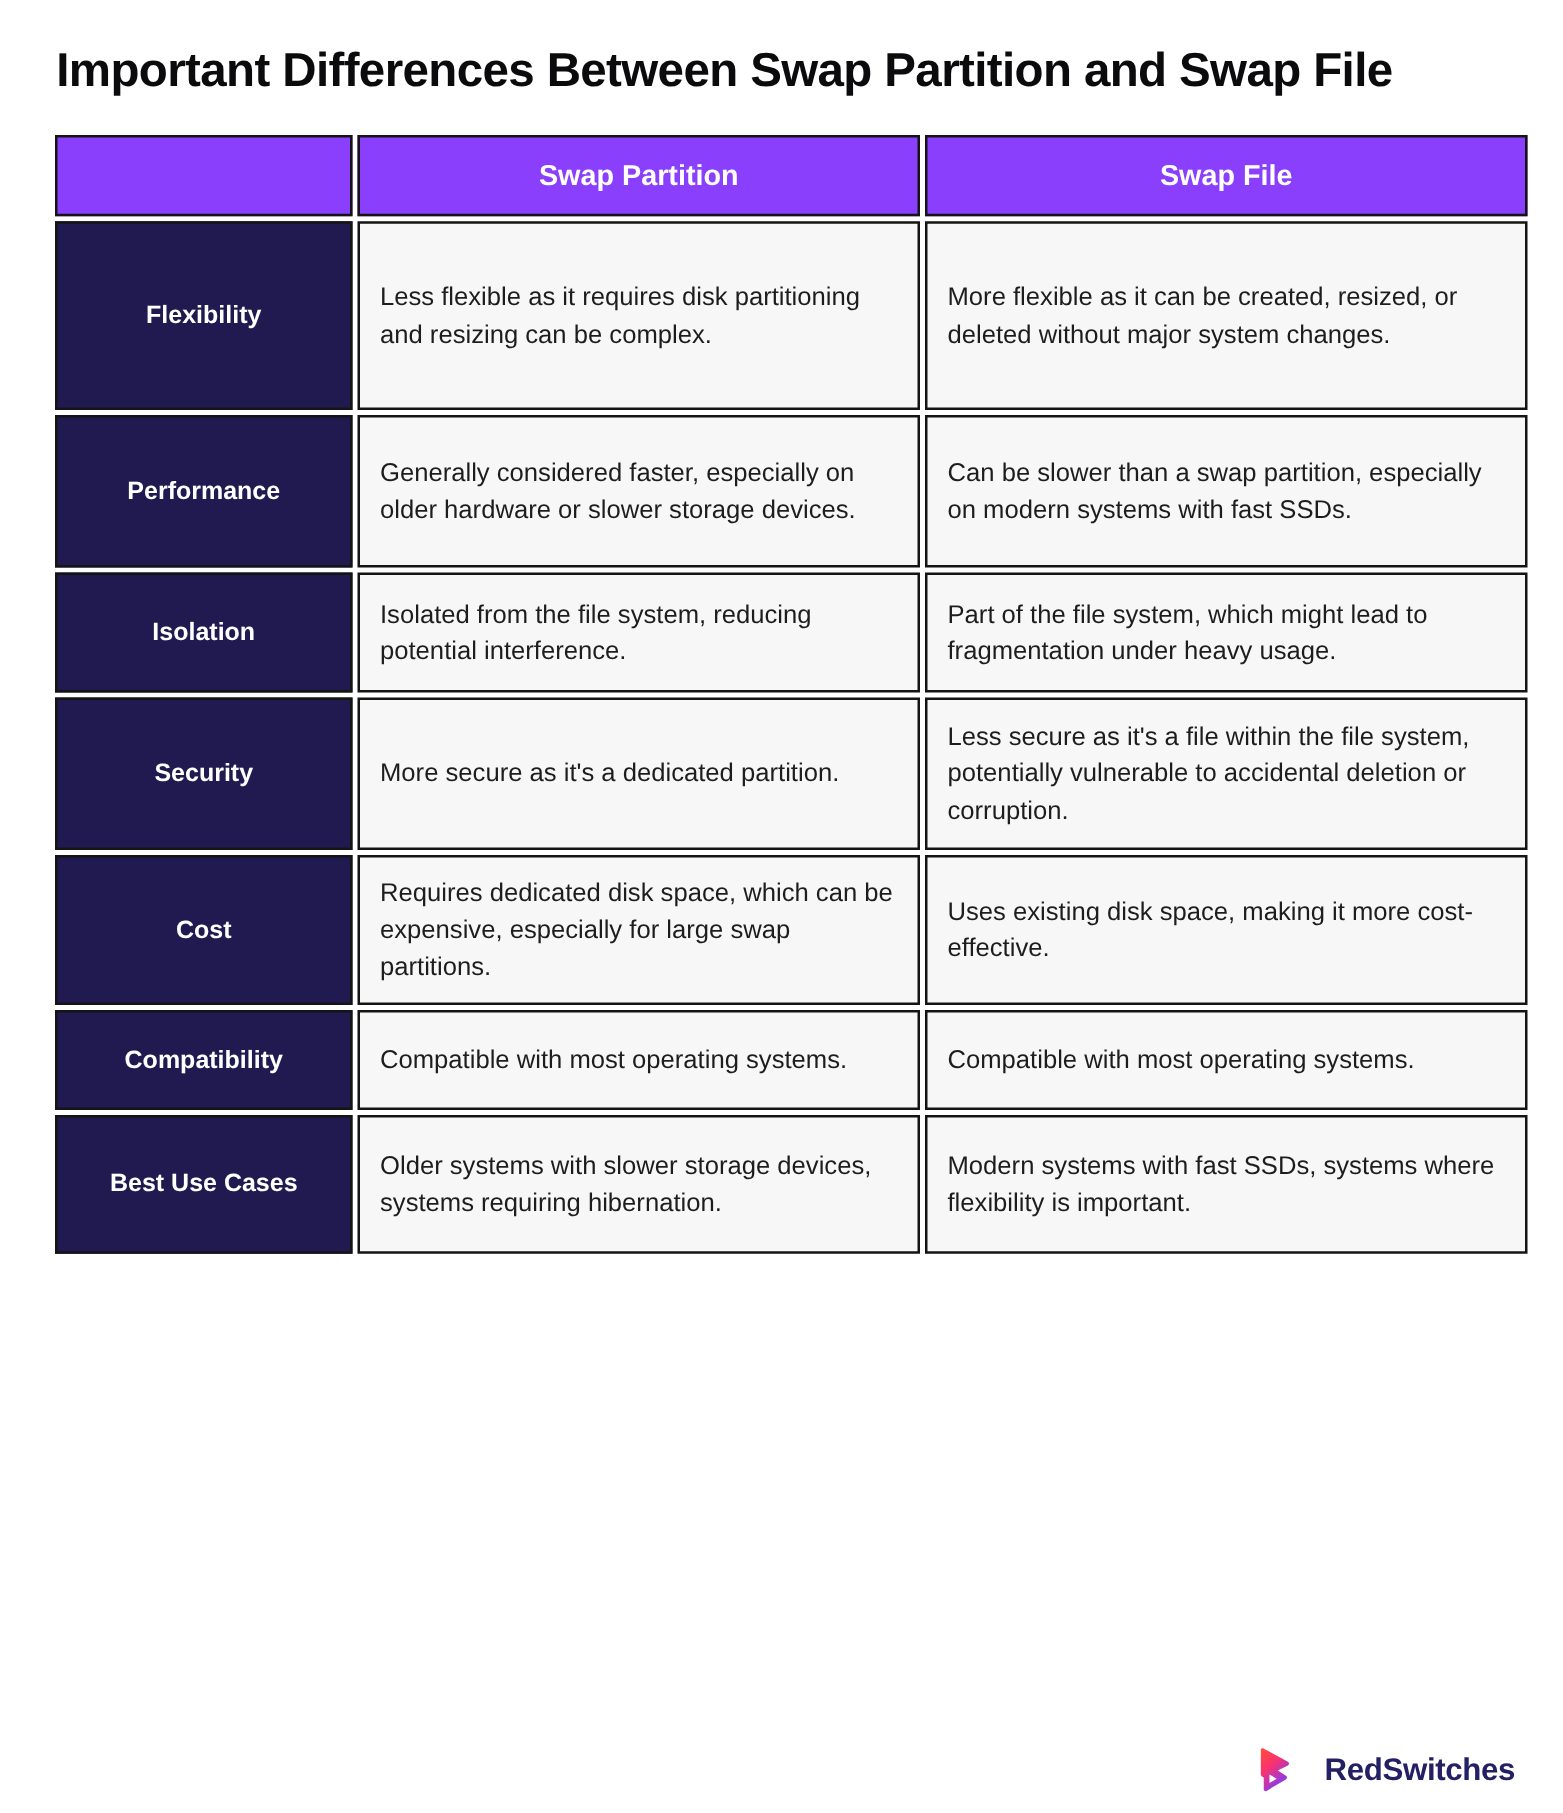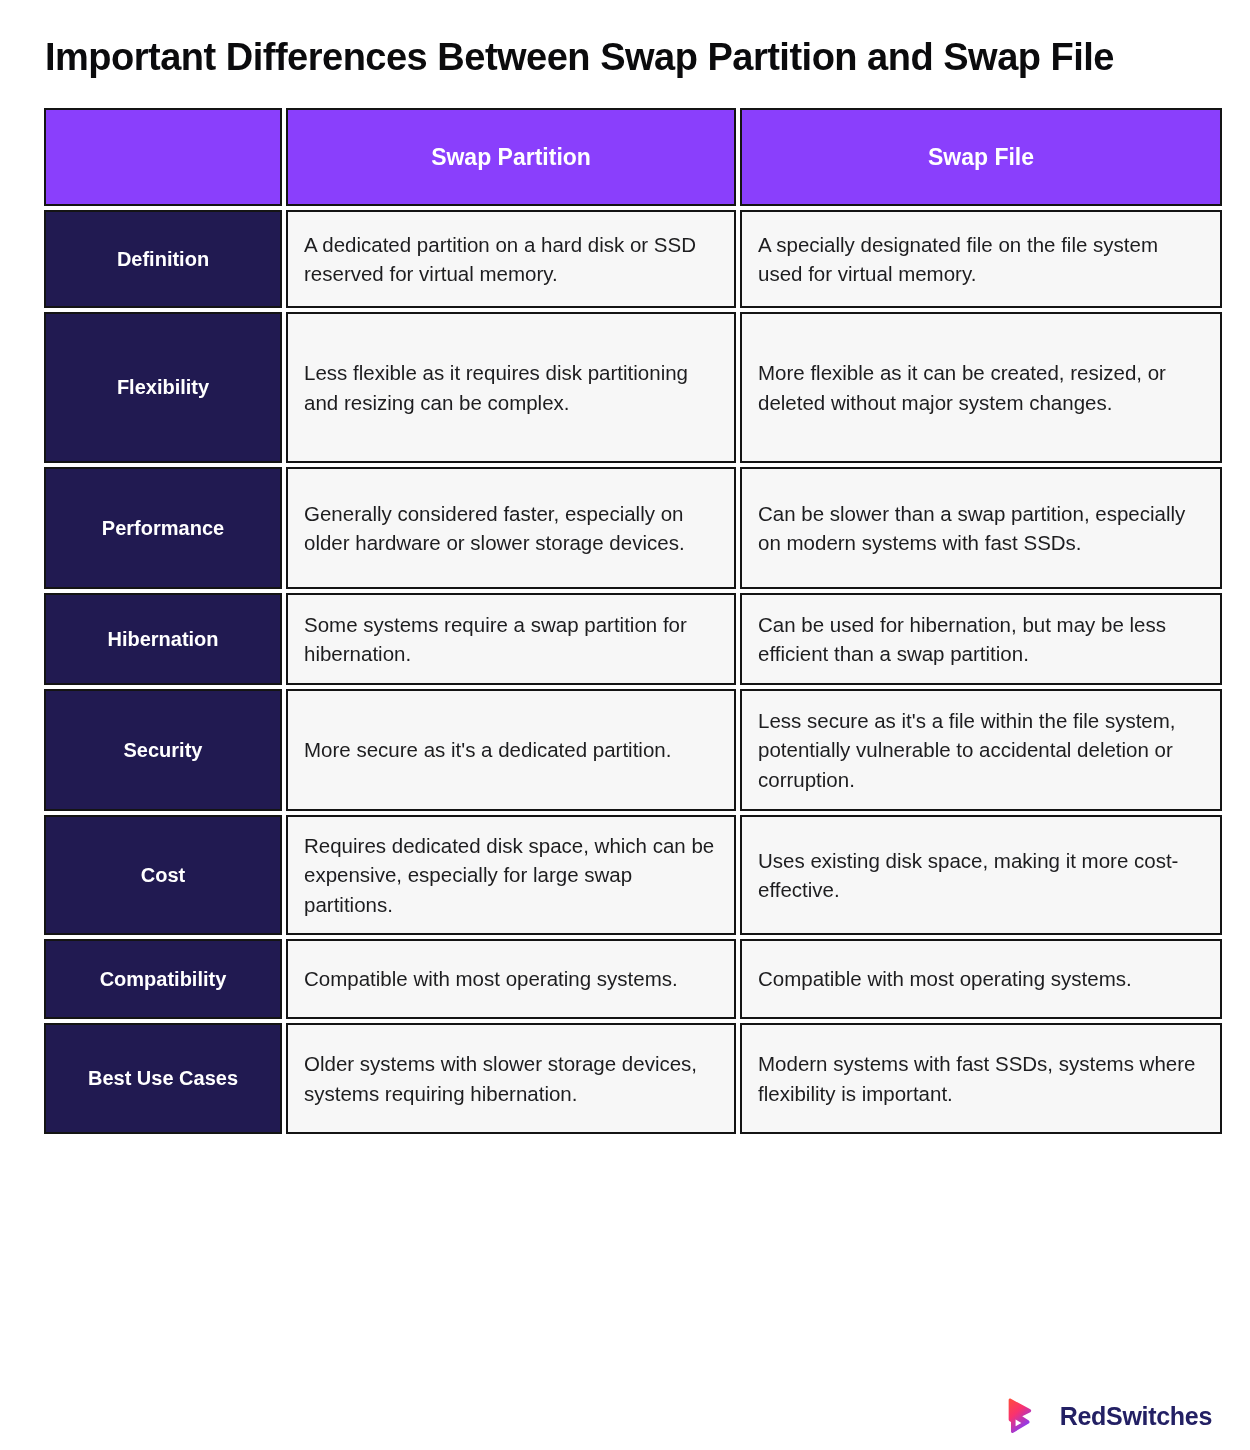--- a/index.html
+++ b/index.html
@@ -49,21 +49,21 @@
   td.cell {
     background: #f7f7f7;
     color: #1d1d1f;
     font-size: 20.5px;
     line-height: 1.42;
     vertical-align: middle;
     text-align: left;
     padding: 12px 16px 12px 16px;
   }
   
-  tr.h-hdr   { height: 98px; }
+  tr.h-hdr   { height: 65px; }
   tr.h-def   { height: 98px; }
   tr.h-cre   { height: 122px; }
   tr.h-flx   { height: 151px; }
   tr.h-prf   { height: 122px; }
   tr.h-iso   { height: 96px; }
   tr.h-hib   { height: 92px; }
   tr.h-sec   { height: 122px; }
   tr.h-cpx   { height: 68px; }
   tr.h-cst   { height: 120px; }
   tr.h-cmp   { height: 80px; }
@@ -96,39 +96,34 @@
     <col style="width:482px">
   </colgroup>
   <thead>
     <tr class="h-hdr">
       <th class="col-header"></th>
       <th class="col-header">Swap Partition</th>
       <th class="col-header">Swap File</th>
     </tr>
   </thead>
   <tbody>
-    <tr class="h-def">
-      <th class="row-label">Definition</th>
-      <td class="cell">A dedicated partition on a hard disk or SSD reserved for virtual memory.</td>
-      <td class="cell">A specially designated file on the file system used for virtual memory.</td>
-    </tr>
     <tr class="h-flx">
       <th class="row-label">Flexibility</th>
       <td class="cell">Less flexible as it requires disk partitioning and resizing can be complex.</td>
       <td class="cell">More flexible as it can be created, resized, or deleted without major system changes.</td>
     </tr>
     <tr class="h-prf">
       <th class="row-label">Performance</th>
       <td class="cell">Generally considered faster, especially on older hardware or slower storage devices.</td>
       <td class="cell">Can be slower than a swap partition, especially on modern systems with fast SSDs.</td>
     </tr>
-    <tr class="h-hib">
-      <th class="row-label">Hibernation</th>
-      <td class="cell">Some systems require a swap partition for hibernation.</td>
-      <td class="cell">Can be used for hibernation, but may be less efficient than a swap partition.</td>
+    <tr class="h-iso">
+      <th class="row-label">Isolation</th>
+      <td class="cell">Isolated from the file system, reducing potential interference.</td>
+      <td class="cell">Part of the file system, which might lead to fragmentation under heavy usage.</td>
     </tr>
     <tr class="h-sec">
       <th class="row-label">Security</th>
       <td class="cell">More secure as it's a dedicated partition.</td>
       <td class="cell">Less secure as it's a file within the file system, potentially vulnerable to accidental deletion or corruption.</td>
     </tr>
     <tr class="h-cst">
       <th class="row-label">Cost</th>
       <td class="cell">Requires dedicated disk space, which can be expensive, especially for large swap partitions.</td>
       <td class="cell">Uses existing disk space, making it more cost-effective.</td>

